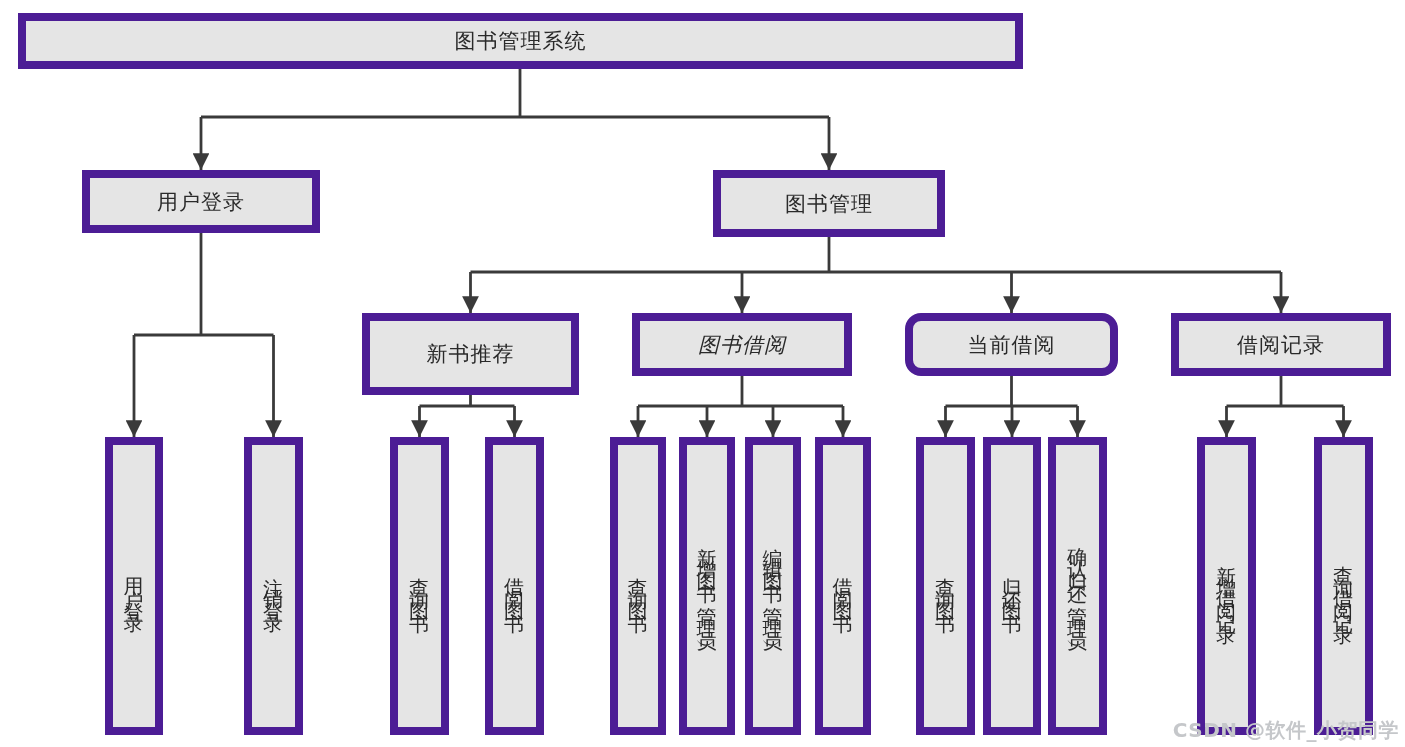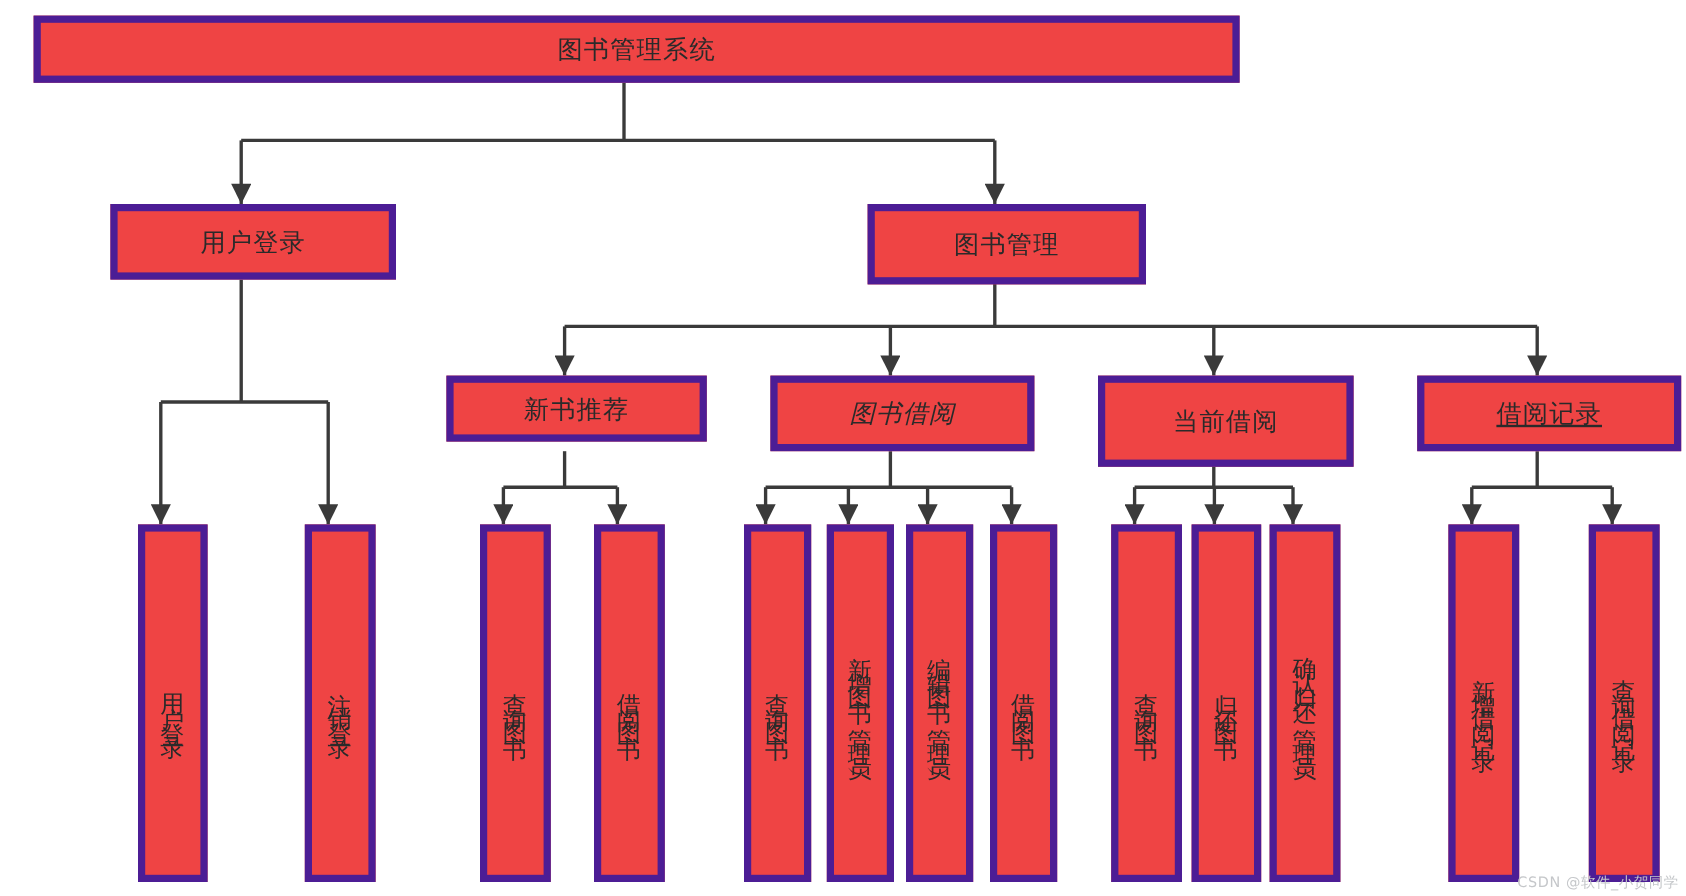--- a/index.html
+++ b/index.html
@@ -19,50 +19,50 @@
     position: absolute;
     left: 0;
     top: 0;
     width: 1405px;
     height: 747px;
     pointer-events: none;
   }
   .node {
     position: absolute;
     box-sizing: border-box;
-    border: 6px solid #4c1d95;
-    background: #ef4444;
+    border: 8px solid #4c1d95;
+    background: #e5e5e5;
     color: #2a2a2a;
     display: flex;
     align-items: center;
     justify-content: center;
     text-align: center;
-    margin-left: 10px;
   }
   .node-h {
     font-size: 21px;
     letter-spacing: 1px;
     white-space: nowrap;
   }
   .node-v span {
     writing-mode: vertical-rl;
     text-orientation: mixed;
     font-size: 20px;
     letter-spacing: 12px;
     line-height: 1;
     white-space: nowrap;
   }
   .watermark {
     position: absolute;
     right: 6px;
     bottom: 3px;
-    font-size: 12px;
+    font-size: 20px;
     color: #c5c7ca;
     letter-spacing: 0.5px;
     white-space: nowrap;
+    font-weight: bold;
   }
 </style>
 </head>
 <body>
 
 <div class="canvas">
 
   <svg class="connectors" viewBox="0 0 1405 747" xmlns="http://www.w3.org/2000/svg">
     <defs>
       <marker id="arrow" viewBox="0 0 10 10" refX="10" refY="5" markerWidth="7" markerHeight="6" orient="auto">
@@ -117,30 +117,30 @@
     <span>图书管理系统</span>
   </div>
 
   <div class="node node-h" style="left:82px; top:170px; width:238px; height:63px;">
     <span>用户登录</span>
   </div>
   <div class="node node-h" style="left:713px; top:170px; width:232px; height:67px;">
     <span>图书管理</span>
   </div>
 
-  <div class="node node-h" style="left:362px; top:313px; width:217px; height:55px;">
+  <div class="node node-h" style="left:362px; top:313px; width:217px; height:82px;">
     <span>新书推荐</span>
   </div>
   <div class="node node-h" style="left:632px; top:313px; width:220px; height:63px;font-style:italic;">
     <span>图书借阅</span>
   </div>
-  <div class="node node-h" style="left:905px; top:313px; width:213px; height:76px;">
+  <div class="node node-h" style="left:905px; top:313px; width:213px; height:63px;border-radius:16px;">
     <span>当前借阅</span>
   </div>
-  <div class="node node-h" style="left:1171px; top:313px; width:220px; height:63px;text-decoration:underline;">
+  <div class="node node-h" style="left:1171px; top:313px; width:220px; height:63px;">
     <span>借阅记录</span>
   </div>
 
   <div class="node node-v" style="left:105px; top:437px; width:58px; height:298px;">
     <span>用户登录</span>
   </div>
   <div class="node node-v" style="left:244px; top:437px; width:59px; height:298px;">
     <span>注销登录</span>
   </div>
 

